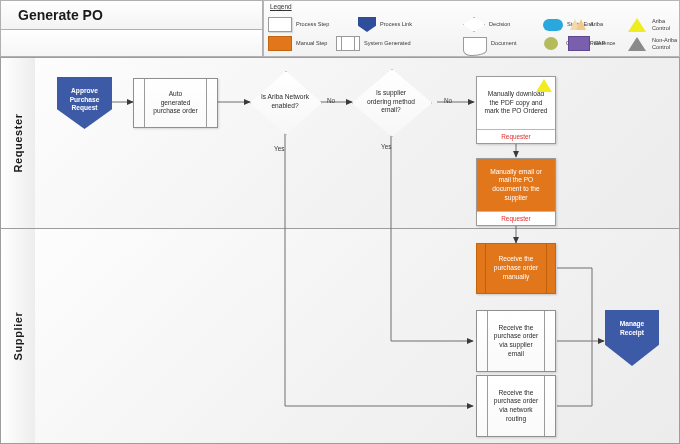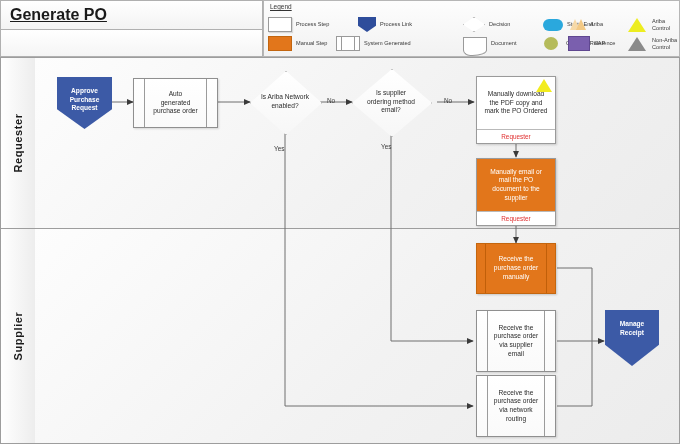--- a/index.html
+++ b/index.html
@@ -6,22 +6,22 @@
   body{font-family:"Liberation Sans",sans-serif;}
   #root{
     position:relative;width:680px;height:444px;overflow:hidden;
     background:#ffffff;box-sizing:border-box;
   }
   
   .hdr-title{
     position:absolute;left:0;top:0;width:263px;height:30px;
     border:1px solid #b0b0b0;box-sizing:border-box;
     background:linear-gradient(#ffffff,#f3f3f3);
-    display:flex;align-items:center;padding-left:9px;
-    font-size:16px;font-weight:bold;color:#1a1a1a;text-decoration:underline;
+    display:flex;align-items:center;padding-left:17px;
+    font-size:14px;font-weight:bold;color:#1a1a1a;
   }
   .hdr-sub{
     position:absolute;left:0;top:29px;width:263px;height:28px;
     border:1px solid #b0b0b0;box-sizing:border-box;
     background:linear-gradient(#ffffff,#f5f5f5);
   }
   
   .legend{
     position:absolute;left:263px;top:0;width:417px;height:57px;
     border:1px solid #b6b6b6;box-sizing:border-box;

